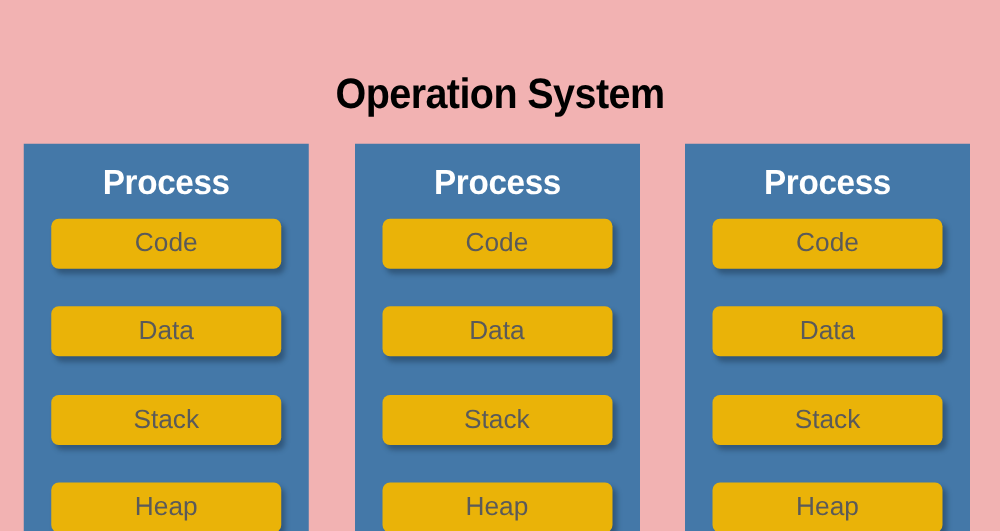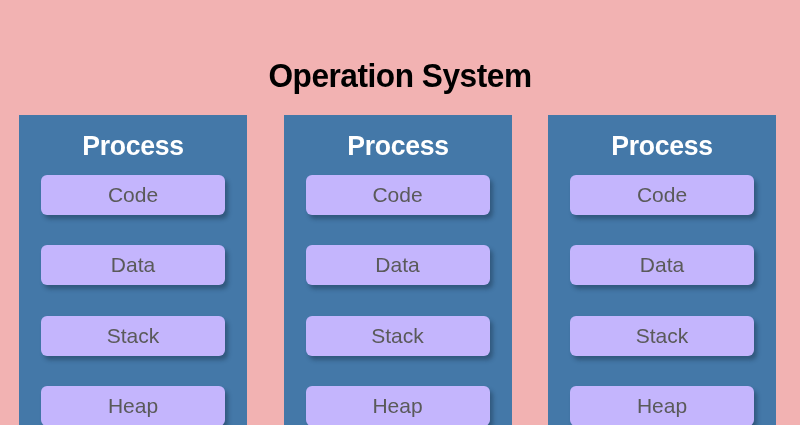--- a/index.html
+++ b/index.html
@@ -70,21 +70,21 @@
   }
   .segment-list {
     display: flex;
     flex-direction: column;
     flex: 1 1 auto;
     justify-content: space-between;
     padding-bottom: 2px;
   }
   .segment-box {
     height: 40px;
-    background: #c4b5fd;
+    background: #eab308;
     border-radius: 6px;
     box-shadow: 3px 4px 4px rgba(20, 40, 60, 0.40);
     display: flex;
     align-items: center;
     justify-content: center;
   }
   .segment-label {
     color: #5a5a5a;
     font-family: "Liberation Sans", sans-serif;
     font-weight: normal;

